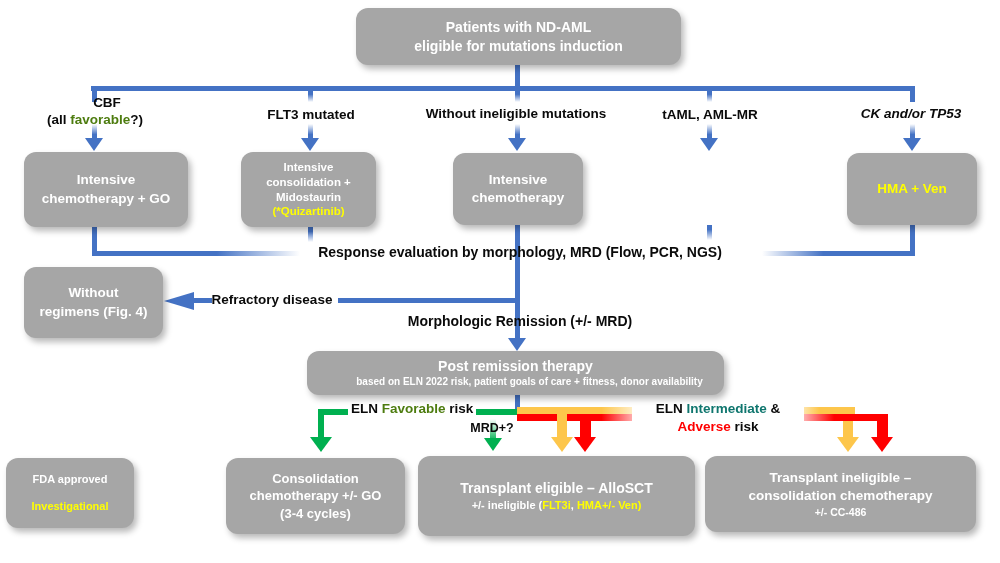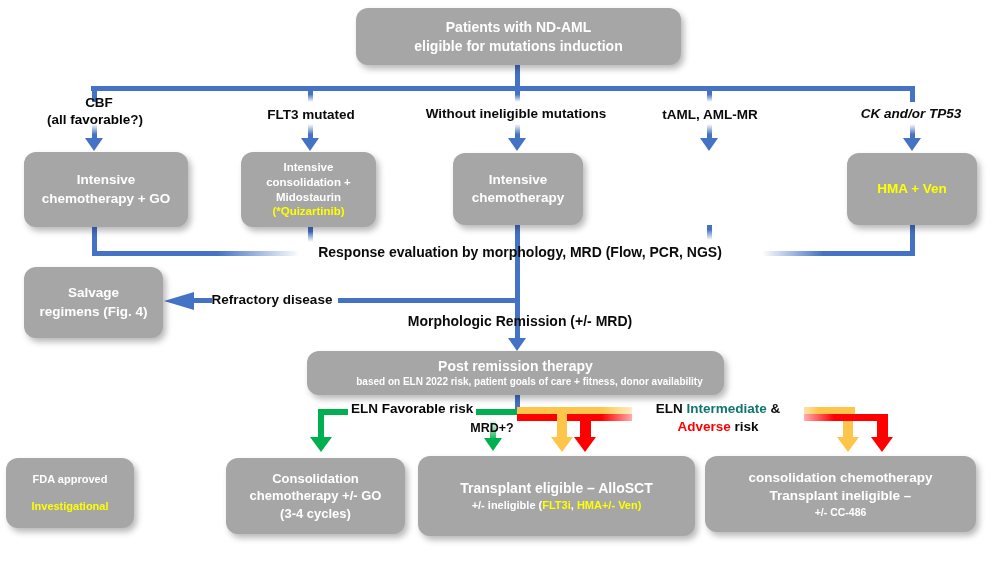--- a/index.html
+++ b/index.html
@@ -6,21 +6,21 @@
   .canvas{position:relative;width:1000px;height:563px;background:#fff;
           font-family:"Liberation Sans", sans-serif;overflow:hidden;}
   .box{position:absolute;background:#A6A6A6;border-radius:12px;color:#fff;font-weight:bold;
        display:flex;flex-direction:column;align-items:center;justify-content:center;
        text-align:center;box-shadow:3px 4px 6px rgba(0,0,0,0.28);line-height:1.35;}
   .lbl{position:absolute;color:#0a0a0a;font-weight:bold;text-align:center;white-space:nowrap;}
   .ln{position:absolute;}
   .blue{background:#4472C4;}
   .greenbg{background:#00B050;}
   .tri{position:absolute;width:0;height:0;border-style:solid;border-color:transparent;}
-  .green{color:#000000;}
+  .green{color:#4d7c0f;}
   .yellow{color:#FFFF00;}
   .orange{color:#0f766e;}
   .red{color:#FF0000;}
   .italic{font-style:italic;}
   .whitebg{background:#fff;padding:0 3px;}
   .sub{font-weight:bold;margin-left:28px;}
 </style>
 </head>
 <body>
 
@@ -80,21 +80,21 @@
   <div class="ln" style="left:580px;top:417px;width:11px;height:21px;background:#FF0000;"></div>
   <div class="tri" style="left:574px;top:437px;border-width:15px 11px 0 11px;border-top-color:#FF0000;"></div>
 
   <div class="ln" style="left:790px;top:407px;width:65px;height:7px;background:linear-gradient(to right,rgba(253,198,75,0),#FDC64B 45%);"></div>
   <div class="ln" style="left:843px;top:407px;width:10px;height:31px;background:#FDC64B;"></div>
   <div class="tri" style="left:837px;top:437px;border-width:15px 11px 0 11px;border-top-color:#FDC64B;"></div>
   <div class="ln" style="left:790px;top:414px;width:98px;height:7px;background:linear-gradient(to right,rgba(255,0,0,0),#FF0000 45%);"></div>
   <div class="ln" style="left:877px;top:414px;width:11px;height:24px;background:#FF0000;"></div>
   <div class="tri" style="left:871px;top:437px;border-width:15px 11px 0 11px;border-top-color:#FF0000;"></div>
 
-  <div class="lbl" style="left:49px;top:95px;width:100px;font-size:13.5px;">CBF</div>
+  <div class="lbl" style="left:57px;top:95px;width:100px;font-size:13.5px;">CBF</div>
   <div class="lbl" style="left:25px;top:112px;width:140px;font-size:13.5px;"><span>(all </span><span class="green">favorable</span><span>?)</span></div>
 
   <div class="lbl" style="left:246px;top:107px;width:130px;font-size:13.5px;">FLT3 mutated</div>
   <div class="lbl" style="left:405px;top:106px;width:222px;font-size:13.5px;">Without ineligible mutations</div>
   <div class="lbl" style="left:645px;top:107px;width:130px;font-size:13.5px;">tAML, AML-MR</div>
   <div class="lbl italic" style="left:840px;top:106px;width:142px;font-size:13.5px;">CK and/or TP53</div>
 
   <div class="lbl" style="left:280px;top:244px;width:480px;font-size:14px;">Response evaluation by morphology, MRD (Flow, PCR, NGS)</div>
   <div class="lbl" style="left:206px;top:292px;width:132px;font-size:13.5px;">Refractory disease</div>
   <div class="lbl" style="left:330px;top:313px;width:380px;font-size:14px;">Morphologic Remission (+/- MRD)</div>
@@ -129,43 +129,43 @@
     <div>Intensive</div>
     <div>chemotherapy</div>
   </div>
 
 
   <div class="box" style="left:847px;top:153px;width:130px;height:72px;font-size:13.5px;">
     <div class="yellow">HMA + Ven</div>
   </div>
 
   <div class="box" style="left:24px;top:267px;width:139px;height:71px;font-size:13.5px;">
-    <div>Salvage</div>
+    <div>Without</div>
     <div>regimens (Fig. 4)</div>
   </div>
 
   <div class="box" style="left:307px;top:351px;width:417px;height:44px;">
     <div style="font-size:14px;line-height:1.2;">Post remission therapy</div>
     <div class="sub" style="font-size:10px;line-height:1.3;">based on ELN 2022 risk,  patient goals of care + fitness, donor availability</div>
   </div>
 
   <div class="box" style="left:226px;top:458px;width:179px;height:76px;font-size:13px;">
     <div>Consolidation</div>
     <div>chemotherapy +/- GO</div>
     <div>(3-4 cycles)</div>
   </div>
 
   <div class="box" style="left:418px;top:456px;width:277px;height:80px;">
     <div style="font-size:14px;">Transplant eligible – AlloSCT</div>
     <div style="font-size:11px;"><span>+/- ineligible (</span><span class="yellow">FLT3i</span><span>, </span><span class="yellow">HMA+/- Ven)</span></div>
   </div>
 
   <div class="box" style="left:705px;top:456px;width:271px;height:76px;font-size:13.5px;">
+    <div>Transplant ineligible –</div>
     <div>consolidation chemotherapy</div>
-    <div>Transplant ineligible –</div>
     <div style="font-size:10.5px;">+/- CC-486</div>
   </div>
 
   <div class="box" style="left:6px;top:458px;width:128px;height:70px;font-size:11px;">
     <div style="margin-bottom:12px;">FDA approved</div>
     <div class="yellow">Investigational</div>
   </div>
 
 </div>
 

